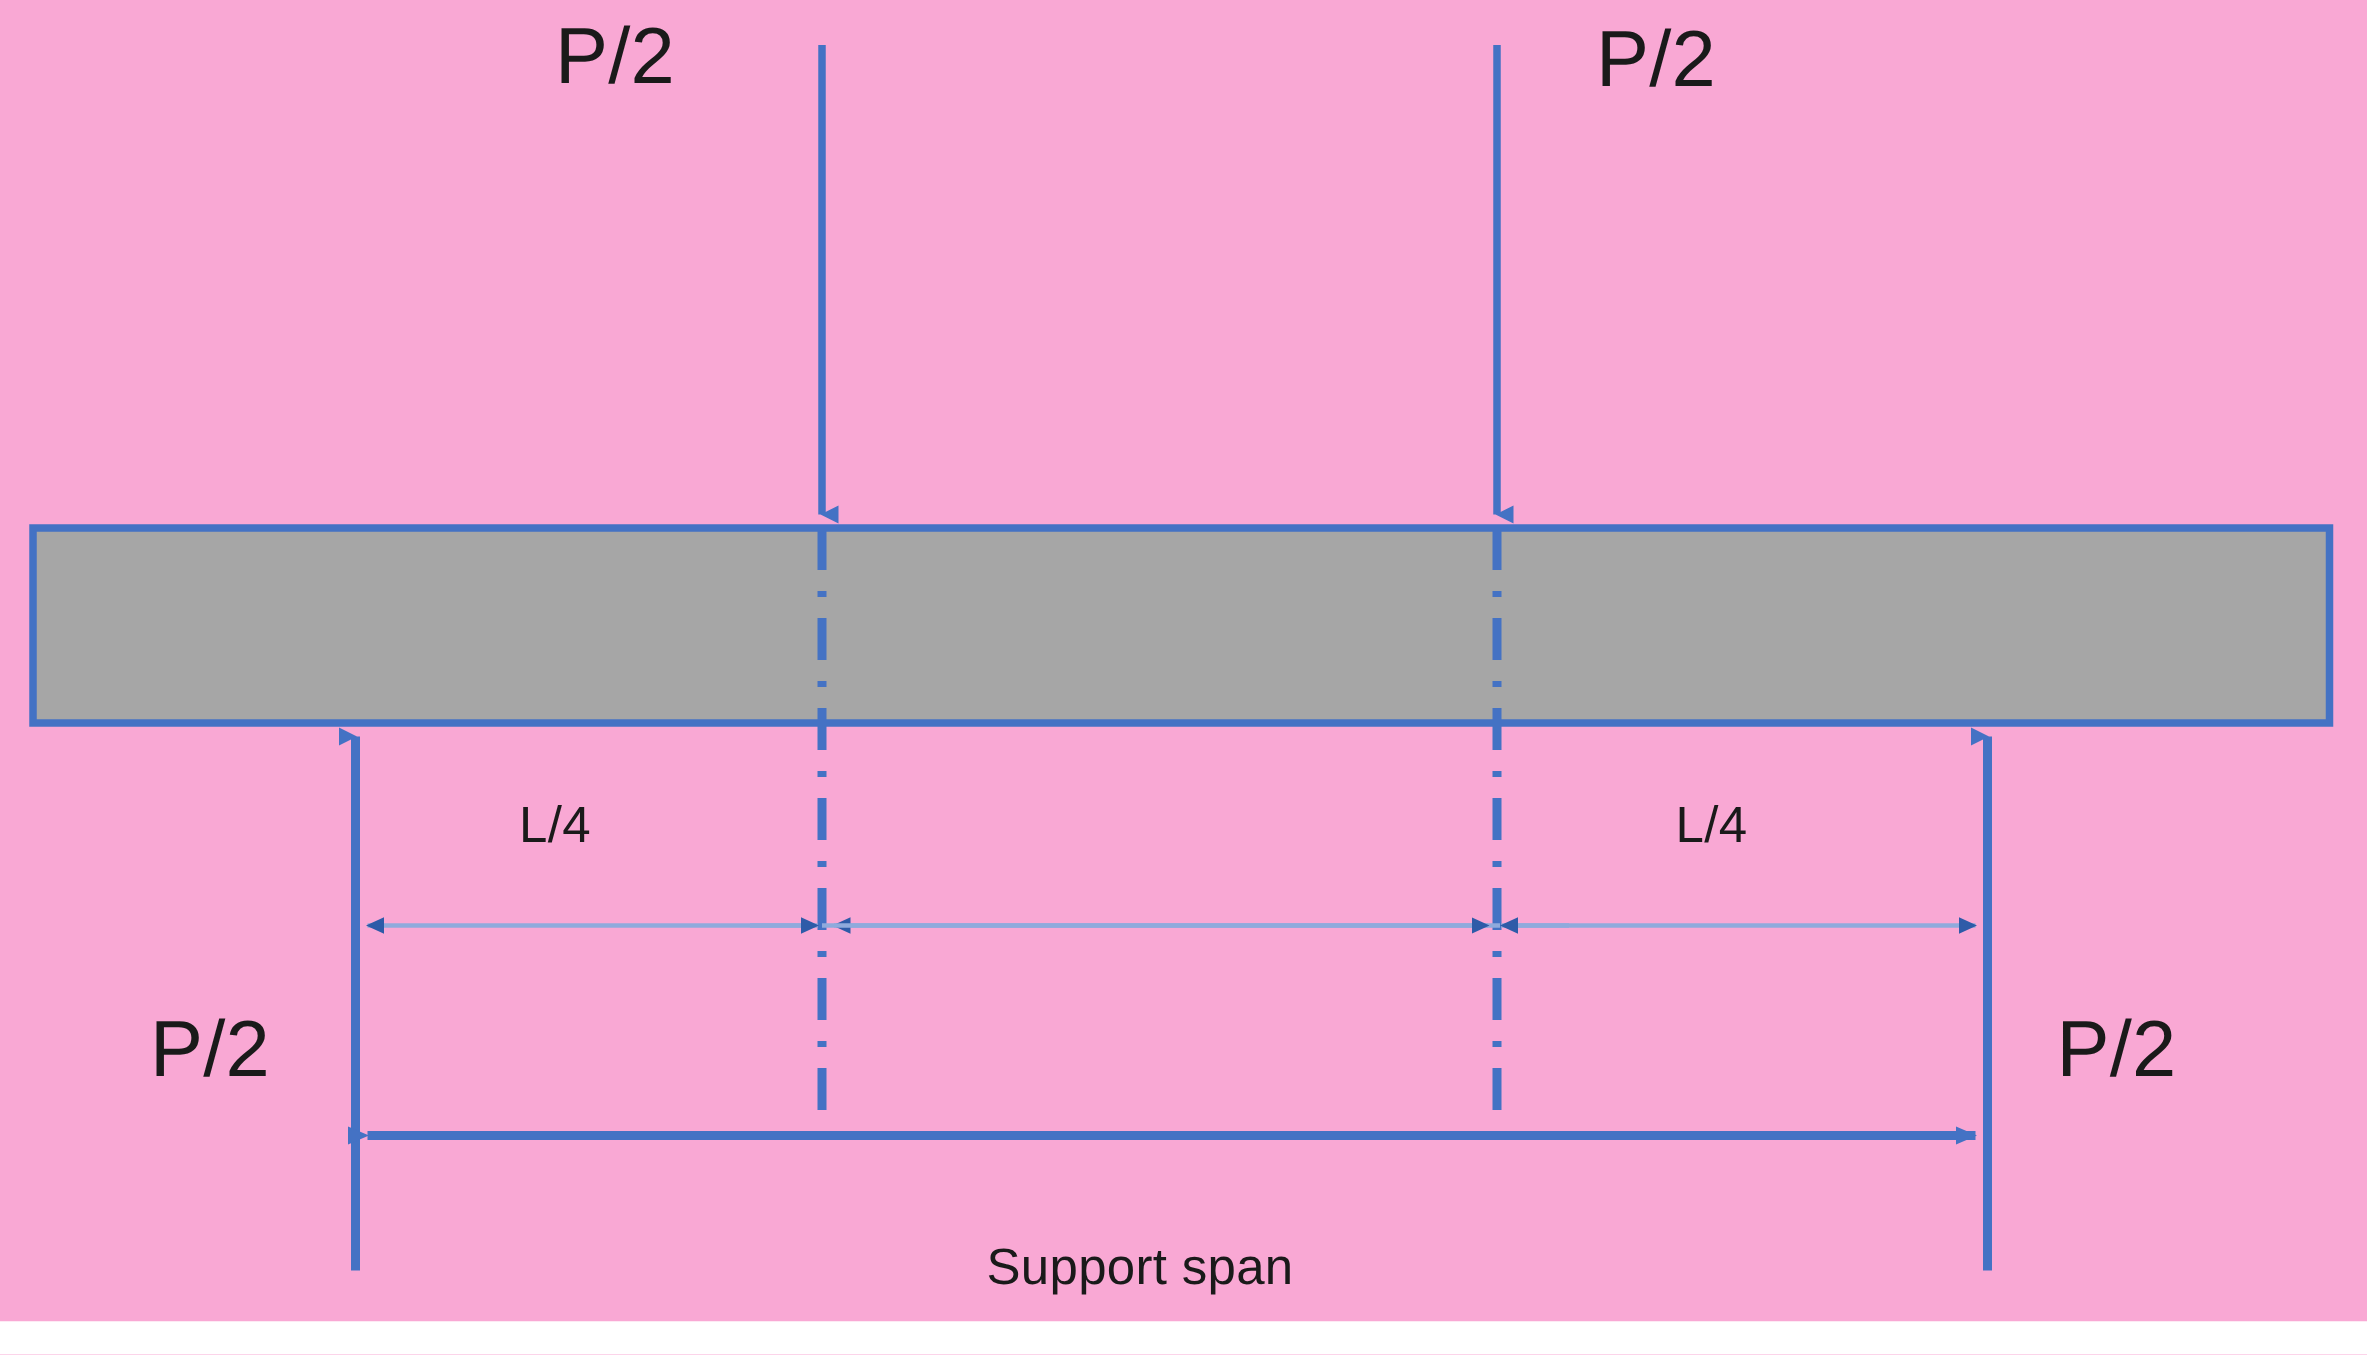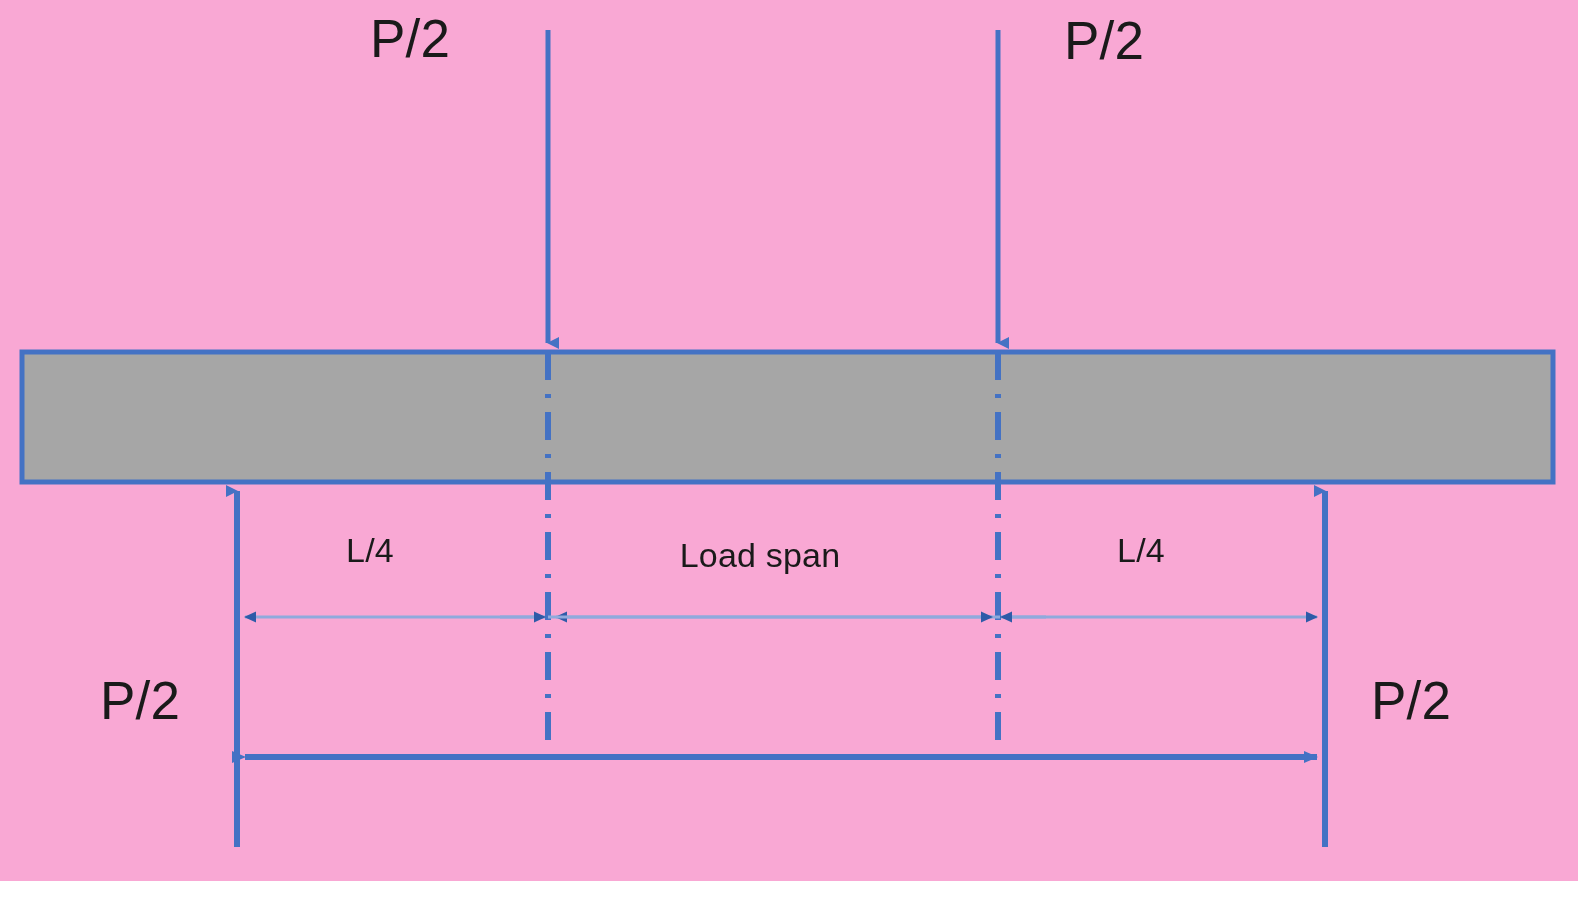--- a/index.html
+++ b/index.html
@@ -90,22 +90,22 @@
     <line x1="245" y1="757" x2="1317" y2="757" stroke="#4472C4" stroke-width="6" marker-start="url(#dim-arrow-thick)" marker-end="url(#dim-arrow-thick)"></line>
 
   </svg>
 
   <div class="label label-lg lbl-center" style="left:410px; top:38px;">P/2</div>
 
   <div class="label label-lg lbl-center" style="left:1104px; top:40px;">P/2</div>
 
   <div class="label label-md lbl-center" style="left:370px; top:550px;">L/4</div>
 
-  <div class="label label-md lbl-center" style="left:760px; top:555px;">Load span</div>
 
   <div class="label label-md lbl-center" style="left:1141px; top:550px;">L/4</div>
 
   <div class="label label-lg lbl-center" style="left:140px; top:700px;">P/2</div>
 
   <div class="label label-lg lbl-center" style="left:1411px; top:700px;">P/2</div>
 
+  <div class="label label-md lbl-center" style="left:760px; top:845px;">Support span</div>
 
 </div>
 
 </body></html>

